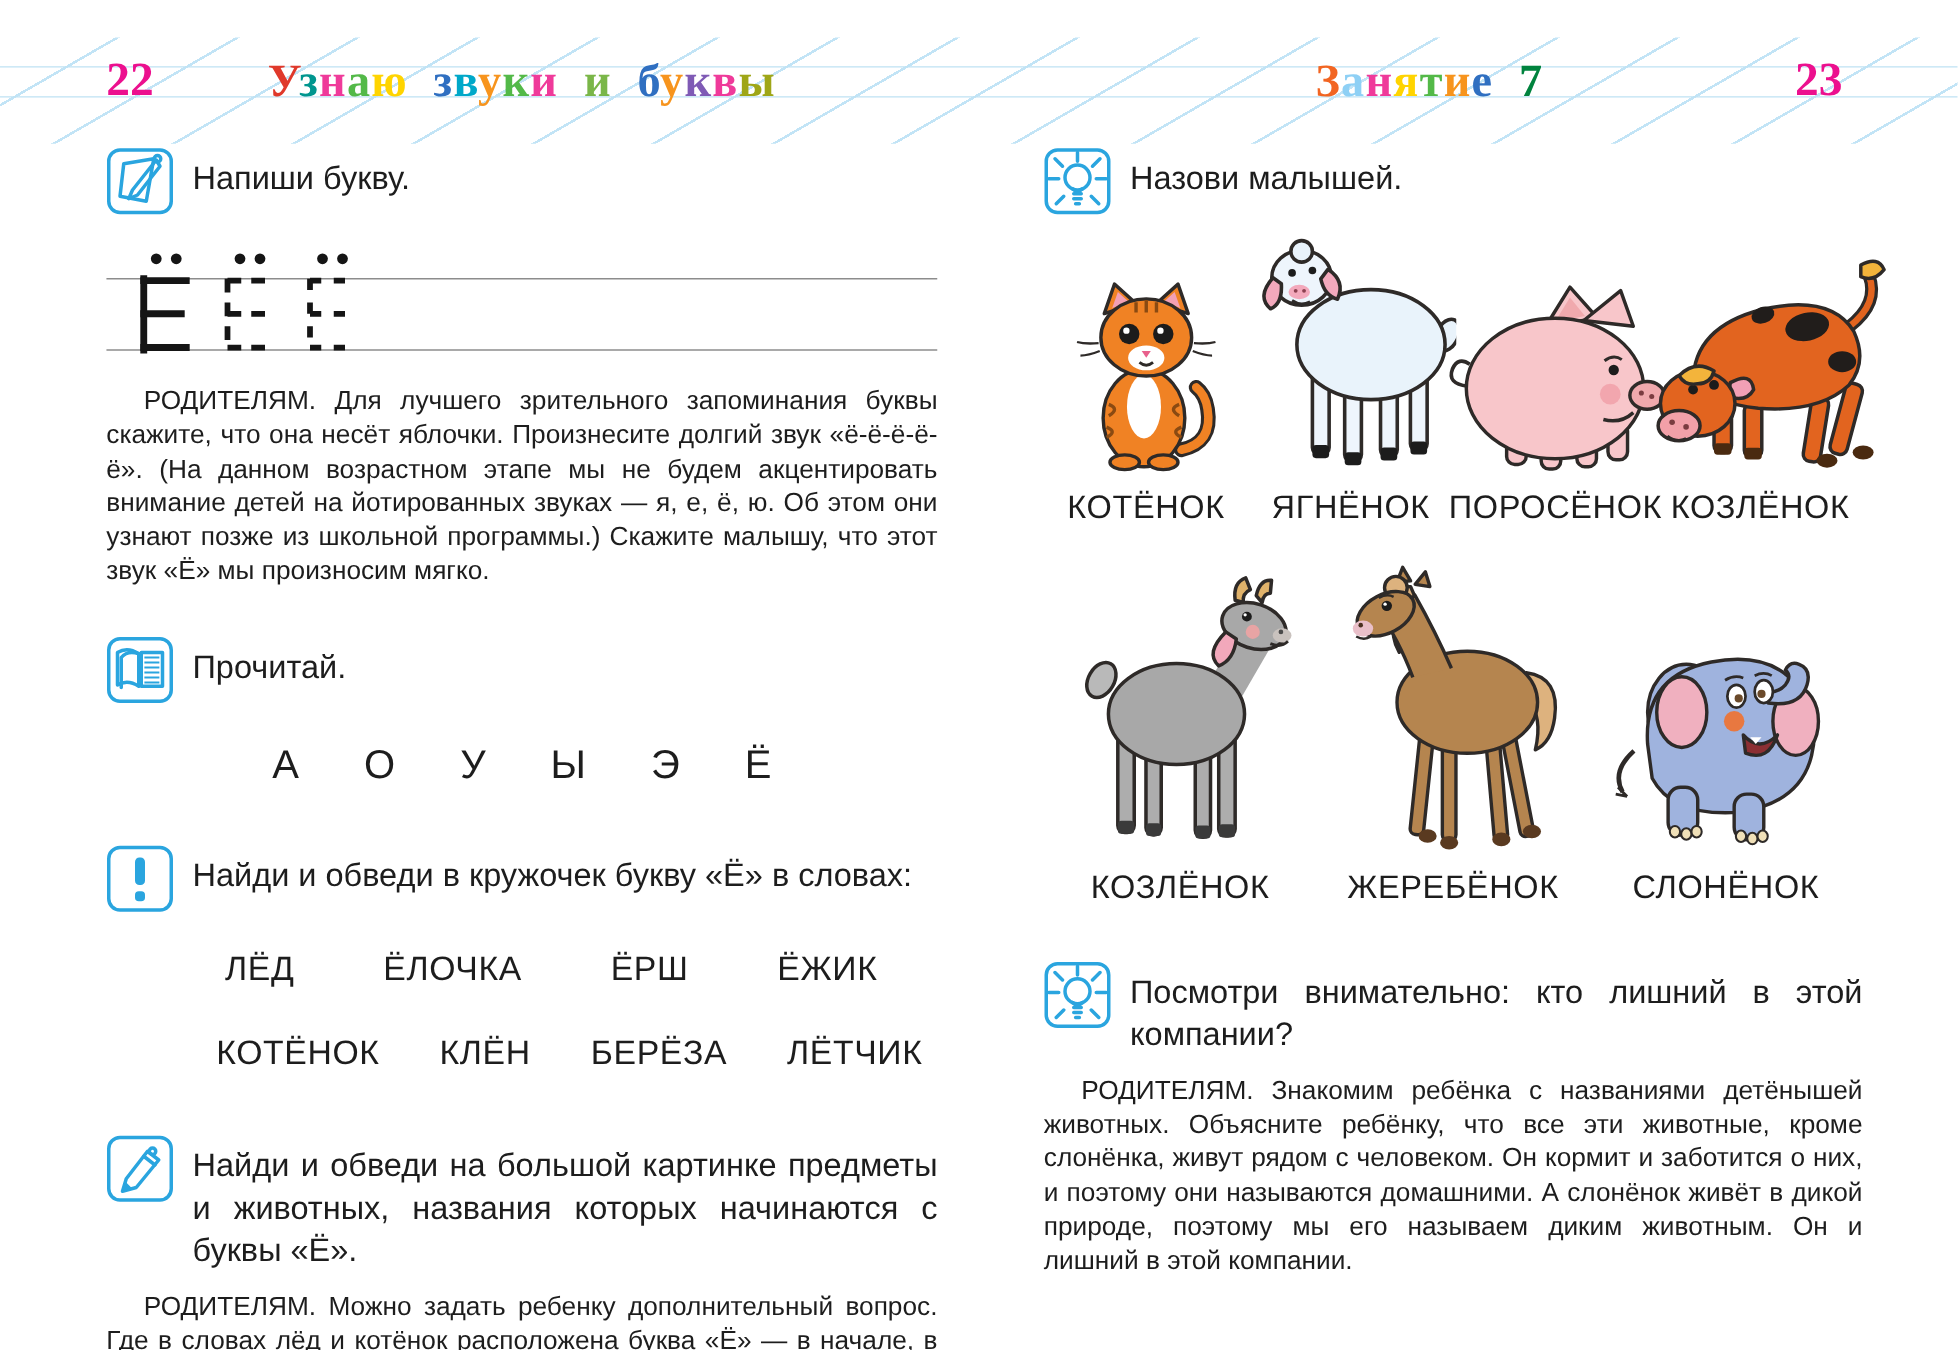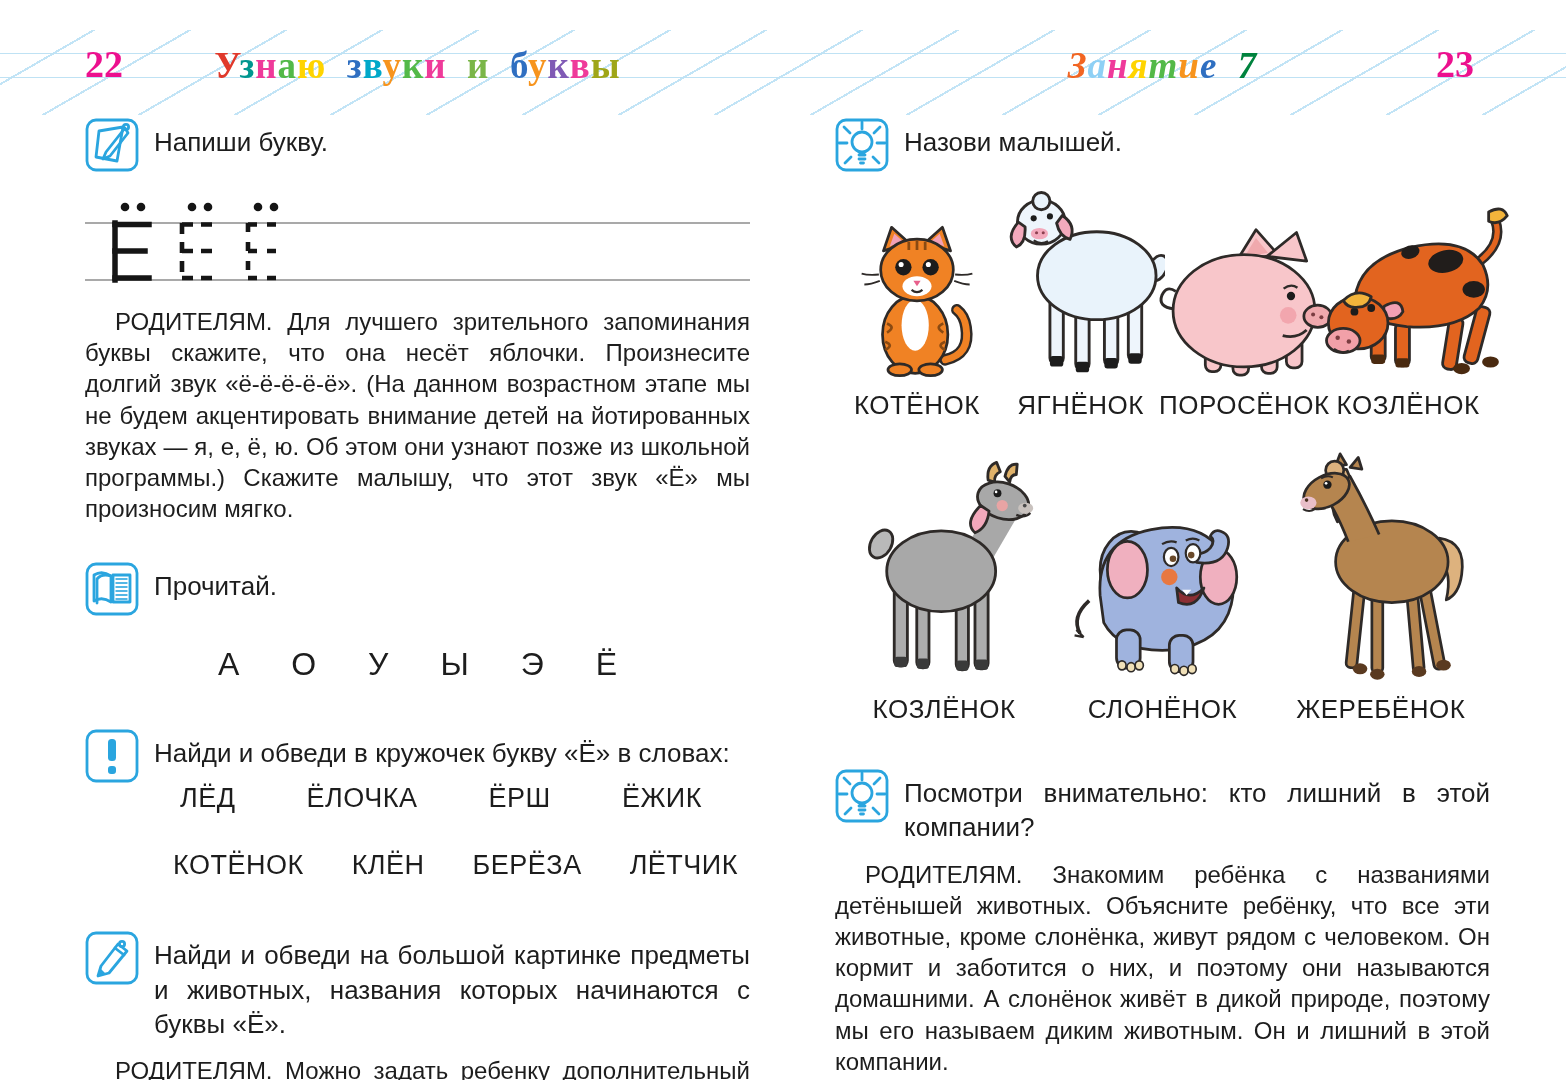--- a/index.html
+++ b/index.html
@@ -10,39 +10,39 @@
   .band { position:absolute; top:30px; left:0; width:1566px; height:85px;
           background:repeating-linear-gradient(150deg, transparent 0 46px, #c2e4f6 46px 48px); }
   .band .hline { position:absolute; left:0; right:0; height:0; border-top:1.5px solid #bfe2f4; }
   .band .h1 { top:23px; } .band .h2 { top:47px; }
   .pagenum { position:absolute; top:12px; font-family:"Liberation Serif", serif;
              font-weight:bold; font-size:38px; color:#ec108e; }
   .pagenum.left { left:85px; } .pagenum.right { right:92px; }
   .title { position:absolute; top:14px; font-family:"Liberation Serif", serif;
            font-weight:bold; font-size:37px; text-align:center; white-space:pre; letter-spacing:1px; }
   .title.left-title { left:85px; width:665px; }
-  .title.right-title { left:835px; width:655px;font-style:italic; }
+  .title.right-title { left:816px; width:655px; }
 
   
   .spread { position:absolute; top:118px; left:0; display:flex; padding:0 76px 0 85px; gap:85px; }
   .col { display:block; }
   .col.left  { width:665px; }
   .col.right { width:655px; }
 
   
   .task-row { display:flex; gap:15px; align-items:flex-start; }
   .task-icon { width:54px; height:54px; flex:none; }
   .task-text { font-size:26px; line-height:1.32; padding-top:7px; text-align:justify; }
 
   
   .trace-area { margin:24px 0 10px 0; }
-  .parents { font-size:24px; line-height:1.3; text-align:justify; text-indent:30px; margin-top:14px; }
+  .parents { font-size:21px; line-height:1.3; text-align:justify; text-indent:30px; margin-top:14px; }
   .vowel-row { display:flex; justify-content:center; gap:52px; font-size:32px; margin-top:30px; }
   .word-row { display:flex; font-size:27px; letter-spacing:.5px; }
-  .word-row.r1 { padding:0 48px 0 95px; justify-content:space-between; }
+  .word-row.r1 { margin-top:30px; padding:0 48px 0 95px; justify-content:space-between; }
   .word-row.r2 { margin-top:36px; padding:0 12px 0 88px; justify-content:space-between; }
   .mt-task2 { margin-top:38px; }
   .mt-task3 { margin-top:46px; }
   .mt-task4 { margin-top:50px; }
 
   
   .animal-row { display:flex; align-items:flex-end; }
   .animal-row.r1 { margin-top:10px; }
   .animal-row.r2 { margin-top:26px; }
   .cell { display:flex; flex-direction:column; align-items:center; justify-content:flex-end; }
@@ -338,53 +338,20 @@
           <path d="M172 67 q9 4 15 -2" stroke="#2e2a28" stroke-width="2.4" fill="none"></path>
           <circle cx="152" cy="44" r="4.2" fill="#1c1c1c"></circle>
             <circle cx="150.5" cy="42.5" r="1.4" fill="#fff"></circle>
           <circle cx="157" cy="57" r="6" fill="#e8a4a4"></circle>
           <path class="oln" d="M134 57 Q116 75 128 86 Q141 81 143 63 Z" fill="#f2a8bb"></path>
         </svg>
         <figcaption>КОЗЛЁНОК</figcaption>
       </figure>
 
       <figure class="cell">
-        <svg width="205" height="200" viewBox="0 0 225 215">
-          <path d="M32 128 Q12 146 22 164" stroke="#2e2a28" stroke-width="4" fill="none"></path>
-          <path d="M18 160 l8 8 M16 166 l10 2" stroke="#2e2a28" stroke-width="2.5"></path>
-          <ellipse class="oln" cx="78" cy="94" rx="34" ry="42" fill="#9fb3de"></ellipse>
-          <path class="oln" d="M44 122 Q40 62 100 50 Q152 40 176 72 Q196 98 188 132 Q178 174 124 182 Q66 186 48 152 Z" fill="#9fb3de"></path>
-          <g fill="#9fb3de">
-            <rect class="oln" x="62" y="160" width="26" height="42" rx="11"></rect>
-            <rect class="oln" x="120" y="166" width="26" height="40" rx="11"></rect>
-          </g>
-          <g fill="#f0e0b8" stroke="#2e2a28" stroke-width="1.8">
-            <ellipse cx="68" cy="199" rx="4.5" ry="5"></ellipse>
-              <ellipse cx="78" cy="201" rx="4.5" ry="5"></ellipse>
-              <ellipse cx="87" cy="199" rx="4.5" ry="5"></ellipse>
-            <ellipse cx="126" cy="203" rx="4.5" ry="5"></ellipse>
-              <ellipse cx="136" cy="205" rx="4.5" ry="5"></ellipse>
-              <ellipse cx="145" cy="203" rx="4.5" ry="5"></ellipse>
-          </g>
-          <ellipse class="oln" cx="74" cy="94" rx="22" ry="31" fill="#f0b0bf"></ellipse>
-          <ellipse class="oln" cx="174" cy="102" rx="20" ry="30" fill="#f0b0bf"></ellipse>
-          <path class="oln" d="M150 86 Q178 90 184 70 Q188 56 177 52 Q169 49 165 57 Q171 62 165 70 Q158 78 146 76 Z" fill="#9fb3de"></path>
-          <ellipse cx="122" cy="80" rx="8" ry="10" fill="#fff" stroke="#2e2a28" stroke-width="2.4"></ellipse>
-          <ellipse cx="146" cy="76" rx="8" ry="10" fill="#fff" stroke="#2e2a28" stroke-width="2.4"></ellipse>
-          <circle cx="124" cy="82" r="3.6" fill="#6b4a2a"></circle>
-            <circle cx="144" cy="78" r="3.6" fill="#6b4a2a"></circle>
-          <path d="M112 66 q8 -5 16 -2 M138 62 q8 -4 15 0" stroke="#2e2a28" stroke-width="2.4" fill="none"></path>
-          <circle cx="120" cy="102" r="9" fill="#e87840"></circle>
-          <path class="oln" d="M128 114 Q142 130 158 114 Q150 138 130 130 Z" fill="#8c2f33"></path>
-          <path d="M134 116 l5 6 5 -6" fill="#fff"></path>
-        </svg>
-        <figcaption>СЛОНЁНОК</figcaption>
-      </figure>
-
-      <figure class="cell">
         <svg width="195" height="235" viewBox="0 0 215 250">
           <path class="oln" d="M172 96 Q202 100 197 136 Q194 158 180 164 Q187 134 173 120 Z" fill="#ddb27e"></path>
           <g fill="#b5854f">
             <rect class="oln" x="74" y="145" width="12" height="94" rx="5" transform="rotate(6 80 192)"></rect>
             <rect class="oln" x="98" y="152" width="12" height="92" rx="5"></rect>
             <rect class="oln" x="140" y="152" width="12" height="92" rx="5" transform="rotate(-5 146 198)"></rect>
             <rect class="oln" x="158" y="144" width="12" height="97" rx="5" transform="rotate(-11 164 192)"></rect>
           </g>
           <g fill="#5a3a20">
             <ellipse cx="85" cy="240" rx="8" ry="6"></ellipse>
@@ -402,20 +369,53 @@
           <ellipse class="oln" cx="48" cy="44" rx="27" ry="17" fill="#b5854f" transform="rotate(-28 48 44)"></ellipse>
           <ellipse cx="28" cy="57" rx="9" ry="7" fill="#e9bfc9"></ellipse>
           <circle cx="26" cy="54" r="2" fill="#4a3020"></circle>
           <path d="M22 64 q7 4 13 0" stroke="#2e2a28" stroke-width="2.2" fill="none"></path>
           <circle cx="49" cy="37" r="4.6" fill="#1c1c1c"></circle>
             <circle cx="47.5" cy="35.5" r="1.5" fill="#fff"></circle>
           <path d="M42 30 q7 -4 13 -1" stroke="#2e2a28" stroke-width="2.2" fill="none"></path>
         </svg>
         <figcaption>ЖЕРЕБЁНОК</figcaption>
       </figure>
+
+      <figure class="cell">
+        <svg width="205" height="200" viewBox="0 0 225 215">
+          <path d="M32 128 Q12 146 22 164" stroke="#2e2a28" stroke-width="4" fill="none"></path>
+          <path d="M18 160 l8 8 M16 166 l10 2" stroke="#2e2a28" stroke-width="2.5"></path>
+          <ellipse class="oln" cx="78" cy="94" rx="34" ry="42" fill="#9fb3de"></ellipse>
+          <path class="oln" d="M44 122 Q40 62 100 50 Q152 40 176 72 Q196 98 188 132 Q178 174 124 182 Q66 186 48 152 Z" fill="#9fb3de"></path>
+          <g fill="#9fb3de">
+            <rect class="oln" x="62" y="160" width="26" height="42" rx="11"></rect>
+            <rect class="oln" x="120" y="166" width="26" height="40" rx="11"></rect>
+          </g>
+          <g fill="#f0e0b8" stroke="#2e2a28" stroke-width="1.8">
+            <ellipse cx="68" cy="199" rx="4.5" ry="5"></ellipse>
+              <ellipse cx="78" cy="201" rx="4.5" ry="5"></ellipse>
+              <ellipse cx="87" cy="199" rx="4.5" ry="5"></ellipse>
+            <ellipse cx="126" cy="203" rx="4.5" ry="5"></ellipse>
+              <ellipse cx="136" cy="205" rx="4.5" ry="5"></ellipse>
+              <ellipse cx="145" cy="203" rx="4.5" ry="5"></ellipse>
+          </g>
+          <ellipse class="oln" cx="74" cy="94" rx="22" ry="31" fill="#f0b0bf"></ellipse>
+          <ellipse class="oln" cx="174" cy="102" rx="20" ry="30" fill="#f0b0bf"></ellipse>
+          <path class="oln" d="M150 86 Q178 90 184 70 Q188 56 177 52 Q169 49 165 57 Q171 62 165 70 Q158 78 146 76 Z" fill="#9fb3de"></path>
+          <ellipse cx="122" cy="80" rx="8" ry="10" fill="#fff" stroke="#2e2a28" stroke-width="2.4"></ellipse>
+          <ellipse cx="146" cy="76" rx="8" ry="10" fill="#fff" stroke="#2e2a28" stroke-width="2.4"></ellipse>
+          <circle cx="124" cy="82" r="3.6" fill="#6b4a2a"></circle>
+            <circle cx="144" cy="78" r="3.6" fill="#6b4a2a"></circle>
+          <path d="M112 66 q8 -5 16 -2 M138 62 q8 -4 15 0" stroke="#2e2a28" stroke-width="2.4" fill="none"></path>
+          <circle cx="120" cy="102" r="9" fill="#e87840"></circle>
+          <path class="oln" d="M128 114 Q142 130 158 114 Q150 138 130 130 Z" fill="#8c2f33"></path>
+          <path d="M134 116 l5 6 5 -6" fill="#fff"></path>
+        </svg>
+        <figcaption>СЛОНЁНОК</figcaption>
+      </figure>
     </div>
 
     <div class="task-row mt-rtask2">
       <svg class="task-icon" viewBox="0 0 54 54">
         <rect class="ic" x="2" y="2" width="50" height="50" rx="9"></rect>
         <circle class="ic" cx="27" cy="24" r="10"></circle>
         <path class="ic" d="M23 33 q4 4 8 0 M24 37 h6 M24 41 h6 M25.5 45 h3"></path>
         <path class="ic" d="M27 4 v7 M9 9 l6 6 M45 9 l-6 6 M4 25 h8 M50 25 h-8 M10 45 l6 -6 M44 45 l-6 -6"></path>
       </svg>
       <p class="task-text">Посмотри внимательно: кто лишний в этой компании?</p>

